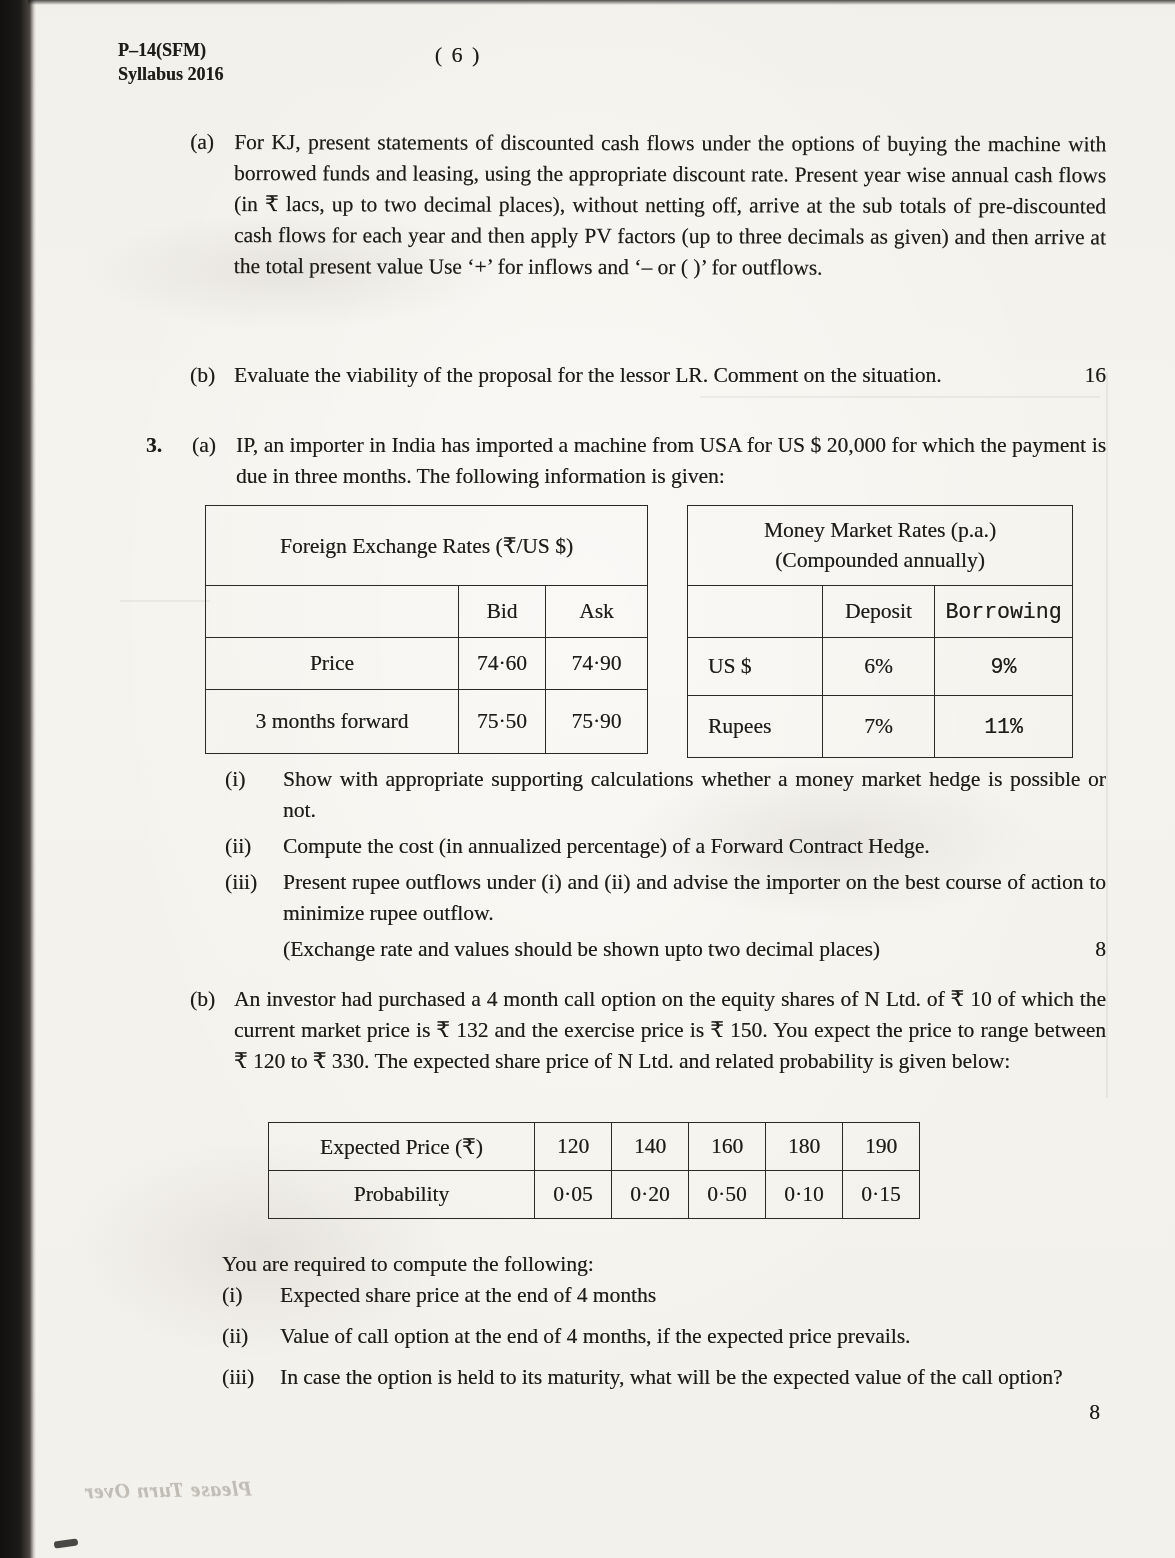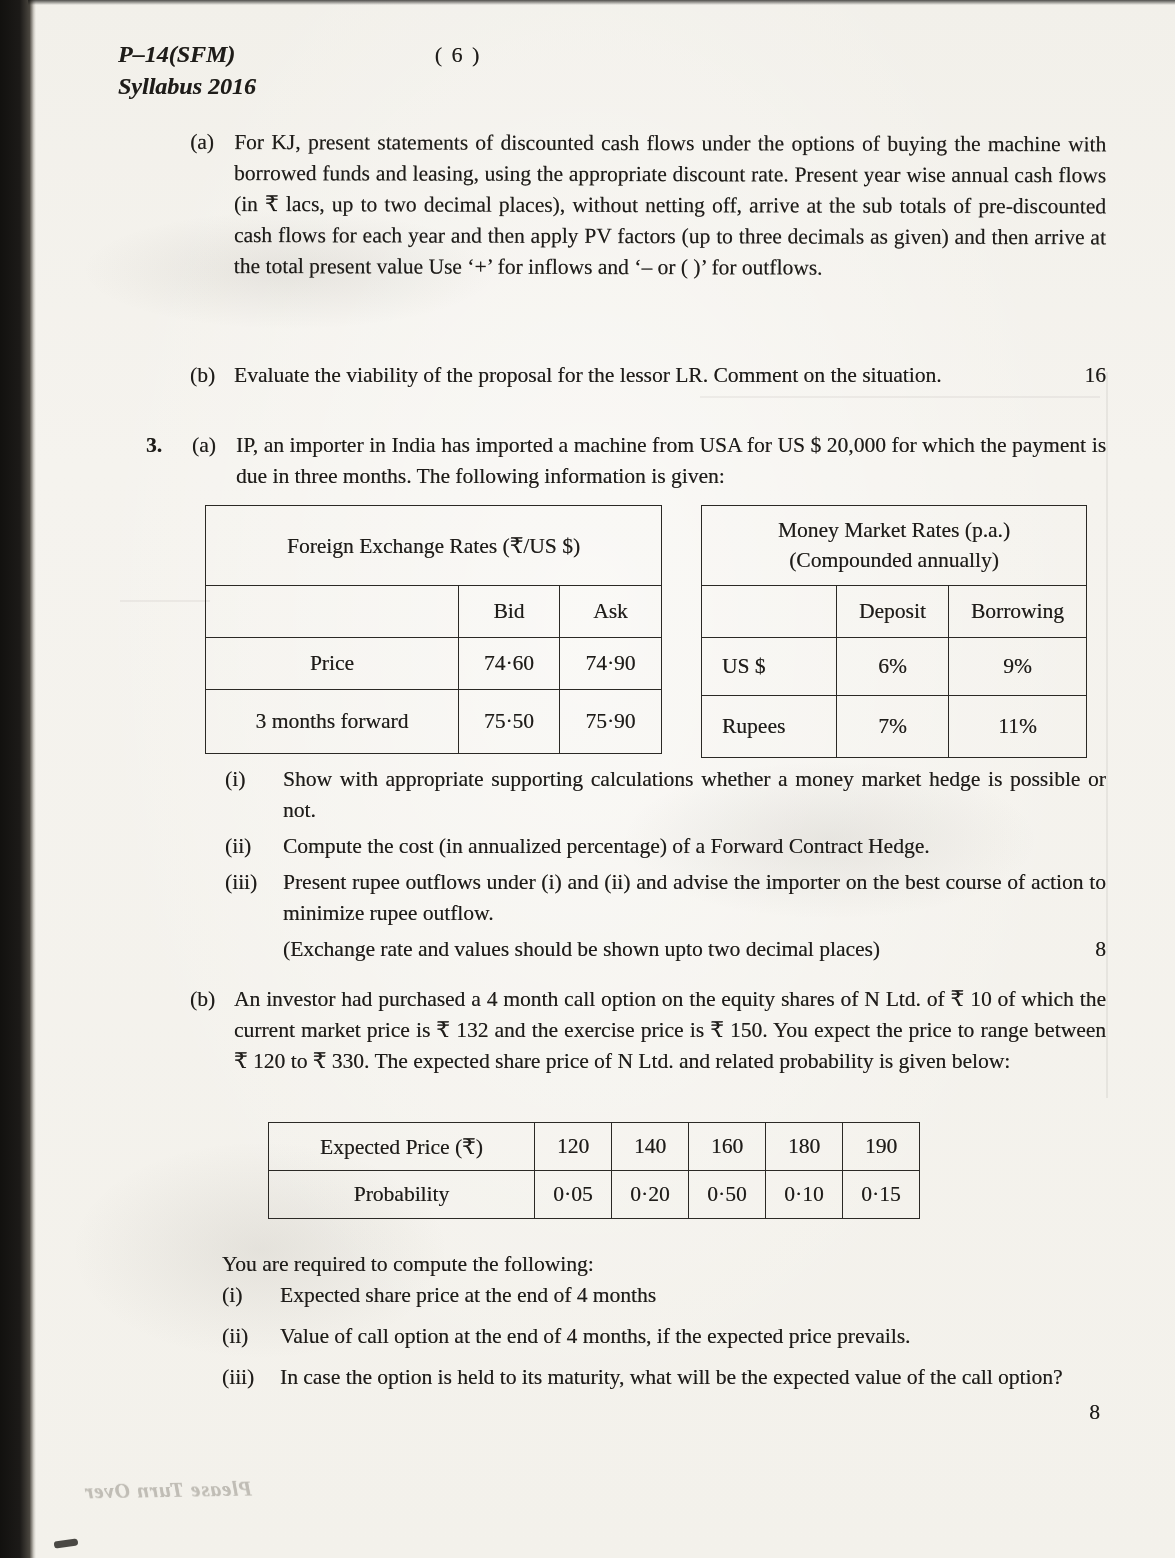--- a/index.html
+++ b/index.html
@@ -43,21 +43,21 @@
     font-style:italic; font-weight:bold; font-size:21px;
     color:#6e695e; opacity:0.38; filter:blur(0.6px);
     letter-spacing:1px;
   }
   .smudge {
     position:absolute; border-radius:50%;
     background:radial-gradient(ellipse, rgba(95,88,75,0.10) 0%, rgba(95,88,75,0) 70%);
   }
 
   
-  .hdr-code { position:absolute; left:118px; top:38px; font-weight:bold; font-style:italic; font-size:24px; line-height:1.35; }
+  .hdr-code { position:absolute; left:118px; top:38px; font-weight:bold; font-size:18px; line-height:1.35; }
   .hdr-page { position:absolute; left:388px; top:42px; width:140px; text-align:center; font-size:22px; letter-spacing:2px; }
 
   
   .para { position:absolute; display:flex; font-size:21.5px; line-height:31px; }
   .plabel { flex:0 0 44px; }
   .pnum   { flex:0 0 46px; font-weight:bold; }
   .ptext  { flex:1; text-align:justify; }
   .marks  { float:right; margin-left:14px; }
 
   .para-a   { left:190px; top:128px; width:916px; transform:rotate(0.15deg); }
@@ -76,28 +76,28 @@
   .subs-b .subitem { margin-bottom:10px; }
 
   
   .tables-row { position:absolute; left:205px; top:505px; display:flex; gap:39px; align-items:flex-start; }
   table.scan-table { border-collapse:collapse; font-size:21.5px; }
   table.scan-table td { border:1.8px solid #2b2925; vertical-align:middle; }
   td.tcap { text-align:center; height:80px; padding:4px 8px; }
   td.ch   { text-align:center; height:52px; }
   td.val  { text-align:center; }
   .fx td.c1 { width:253px; }
-  .fx td.bidc { width:101px; }
+  .fx td.bidc { width:87px; }
   .fx td.askc { width:102px; }
   .fx tr.r-spot td { height:52px; }
   .fx tr.r-fwd td  { height:64px;text-align:center; }
   .fx td.rowlab { text-align:center; }
   .mm td.c1 { width:135px; text-align:left; padding-left:20px; }
   .mm td.dep { width:112px; }
-  .mm td.bor { width:138px; }
+  .mm td.bor { width:138px;font-family:Liberation Mono, monospace; }
   .mm tr.r-usd td { height:58px; }
   .mm tr.r-rup td { height:62px; }
   .mm .cap2 { line-height:1.35; }
 
   .prob-wrap { position:absolute; left:268px; top:1122px; }
   .prob td.lab { width:266px; text-align:center; height:48px; }
   .prob td.v   { width:77px; text-align:center; height:48px; }
 
   .marks-final { position:absolute; left:1052px; top:1400px; width:48px; text-align:right; font-size:21.5px; }
 </style>

